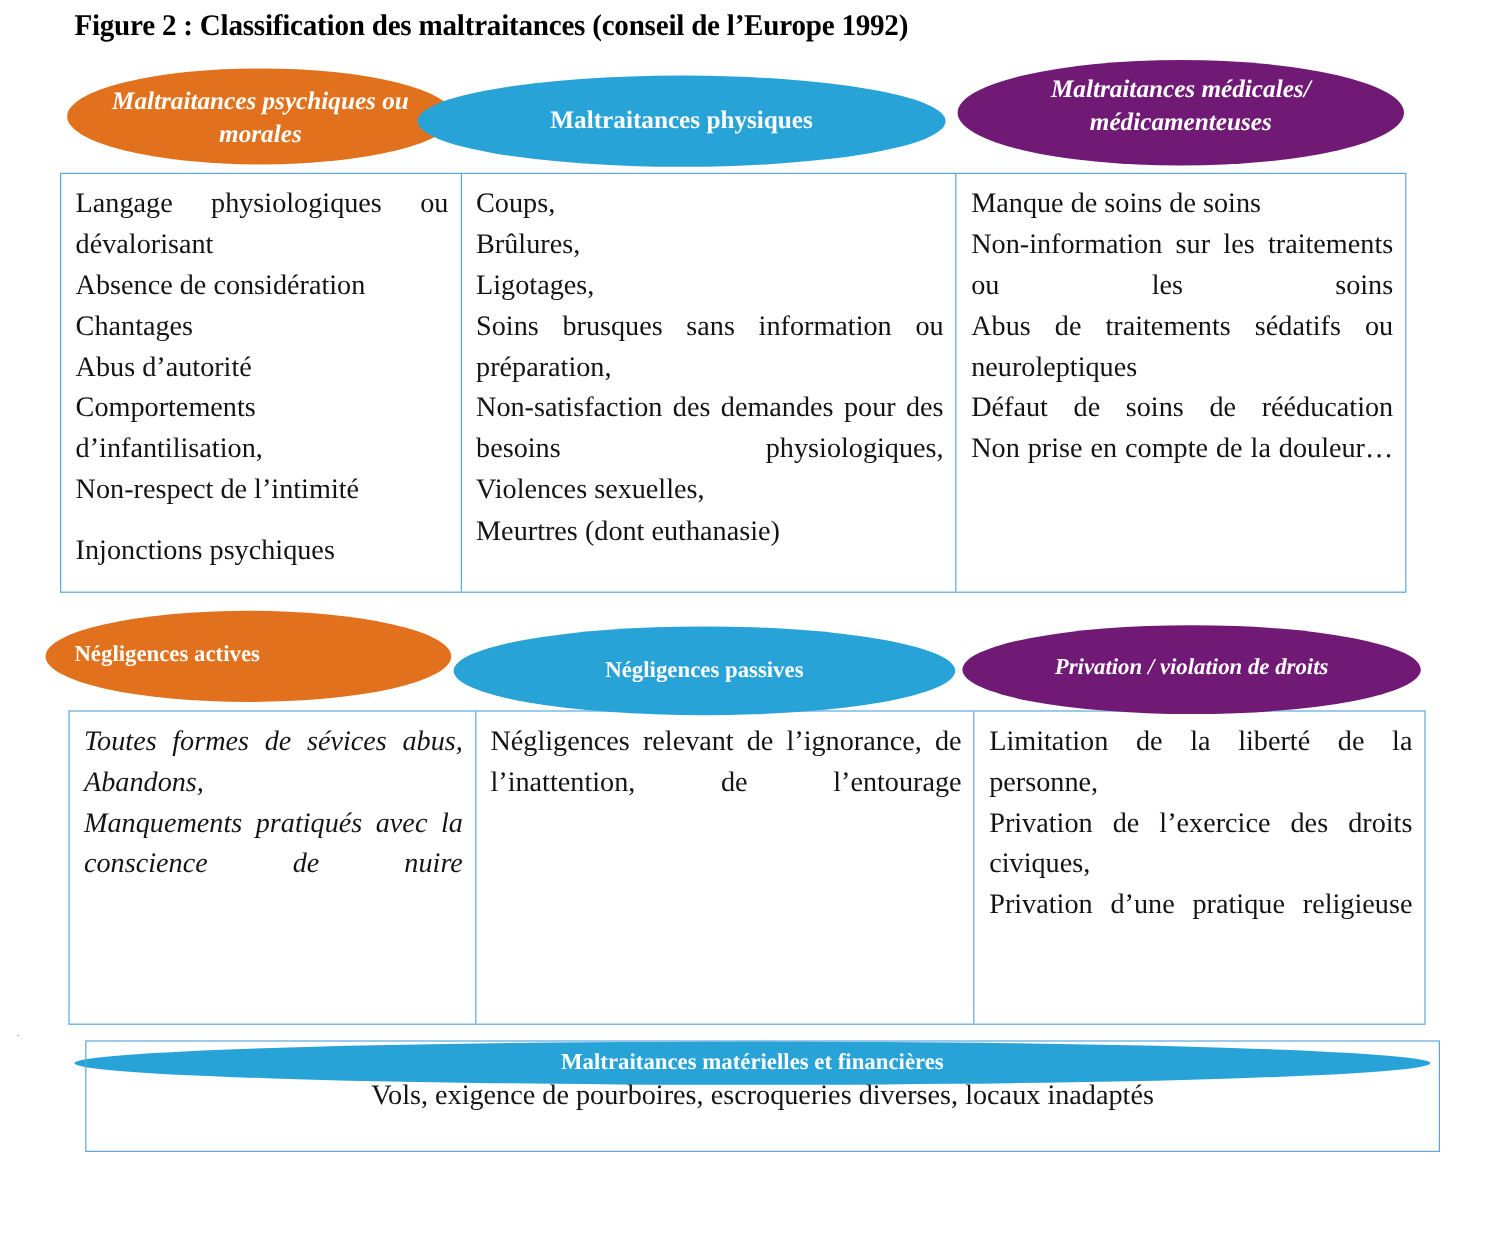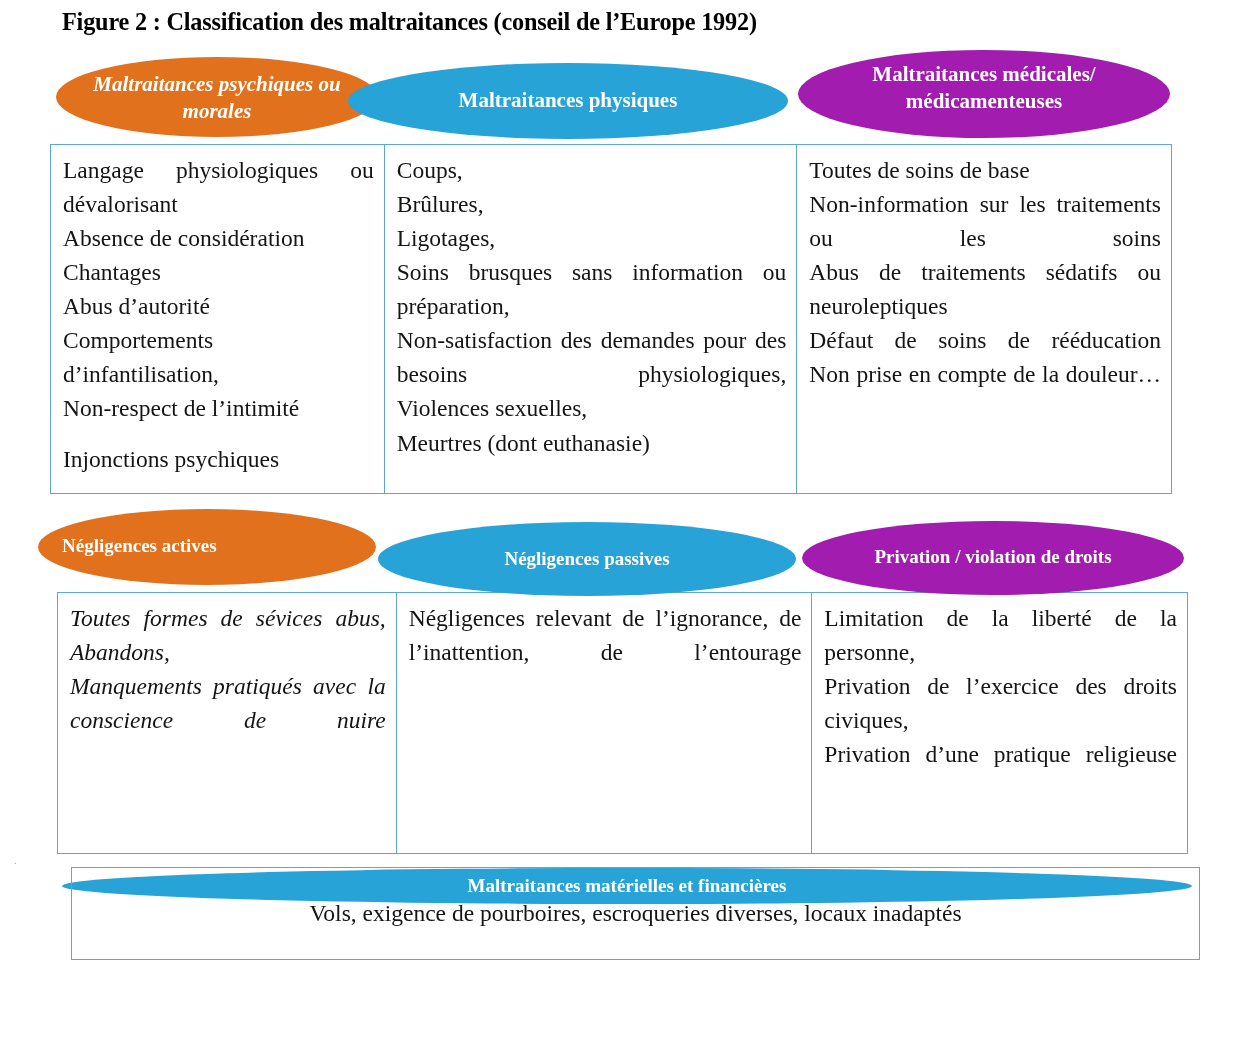--- a/index.html
+++ b/index.html
@@ -46,21 +46,21 @@
     text-align: center;
     color: #ffffff;
     font-weight: bold;
     line-height: 1.30;
     overflow: hidden;
     box-sizing: border-box;
   }
   .ellipse span { display: block; width: 100%; }
   .ell-orange { background: #E2711D; }
   .ell-blue   { background: #28A3D8; }
-  .ell-purple { background: #a21caf; }
+  .ell-purple { background: #701a75; font-style: italic; }
 
   
   #ell-psy {
     left: 56px; top: 57px; width: 322px; height: 80px;
     font-size: 21px;
     padding: 0 14px;
     align-items: flex-start;
     padding-top: 14px;
     font-style: italic;
   }
@@ -191,21 +191,21 @@
       <p>Coups,</p>
       <p>Brûlures,</p>
       <p>Ligotages,</p>
       <p class="j">Soins brusques sans information ou préparation,</p>
       <p class="j">Non-satisfaction des demandes pour des besoins physiologiques,</p>
       <p> Violences sexuelles,</p>
       <p>Meurtres (dont euthanasie)</p>
     </div>
     <div class="div-v"></div>
     <div class="cell" id="t1c3">
-      <p>Toutes de soins de base</p>
+      <p>Manque de soins de soins</p>
       <p class="j">Non-information sur les traitements ou les soins</p>
       <p class="j">Abus de traitements sédatifs ou neuroleptiques</p>
       <p class="j">Défaut de soins de rééducation</p>
       <p class="j">Non prise en compte de la douleur…</p>
     </div>
   </div>
 
   <div class="ellipse ell-orange" id="ell-psy">
     <span>Maltraitances psychiques  ou morales</span>
   </div>

